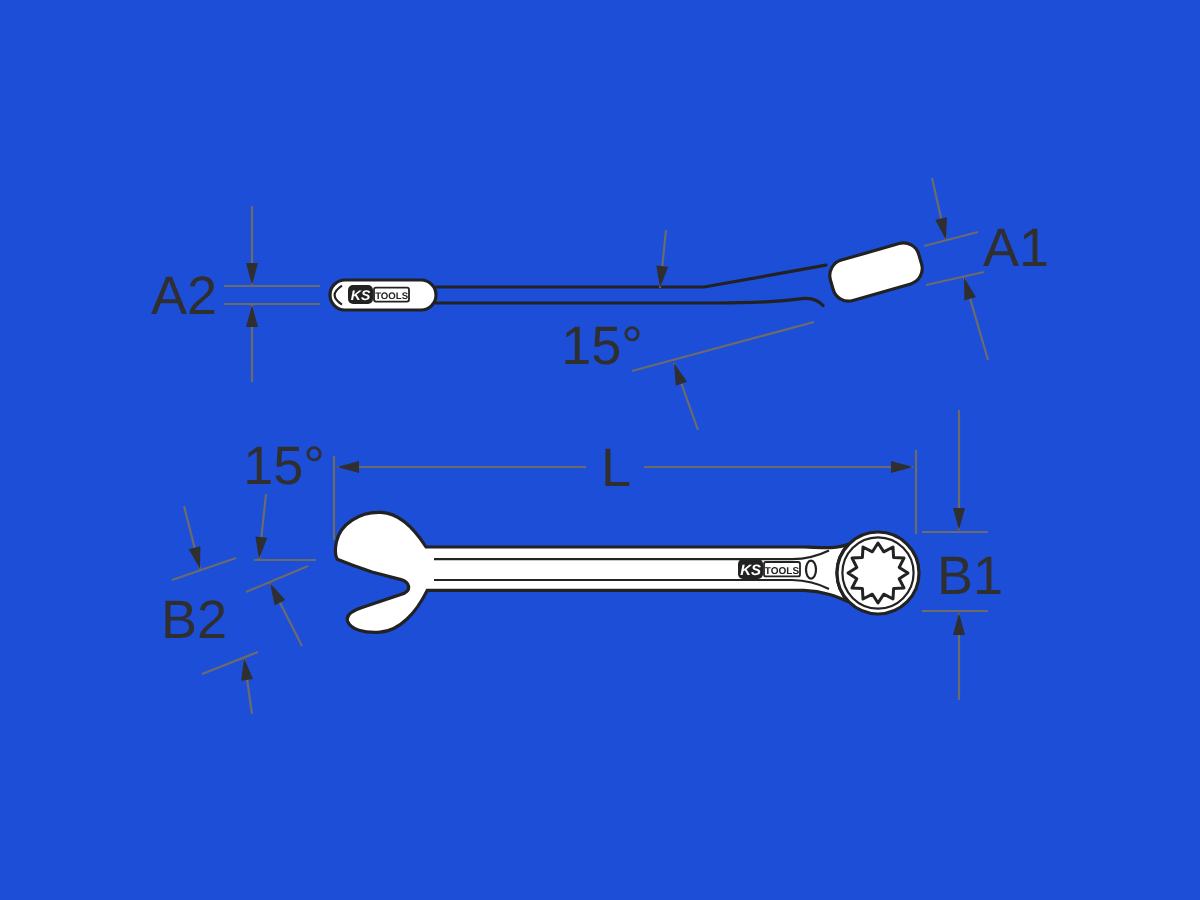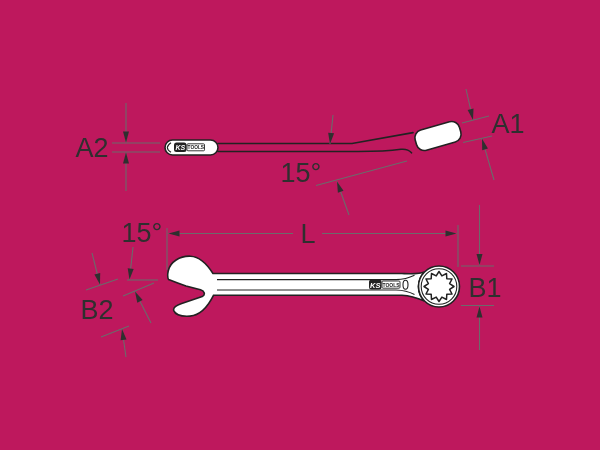--- a/index.html
+++ b/index.html
@@ -1,16 +1,16 @@
 <!DOCTYPE html>
 <html><head>
 <meta charset="utf-8">
 <style>
   html,body{margin:0;padding:0;background:#fff;}
-  .canvas{width:600px;height:450px;background:#be185d;position:relative;overflow:hidden;}
+  .canvas{width:600px;height:450px;background:#1d4ed8;position:relative;overflow:hidden;}
   svg{display:block;}
   .outline{stroke:#222222;stroke-width:1.6;fill:#ffffff;}
   .oline{stroke:#222222;stroke-width:1.6;fill:none;stroke-linecap:round;}
   .thin{stroke:#222222;stroke-width:1.1;fill:none;}
   .dim{stroke:#6b6b6b;stroke-width:1.1;fill:none;}
   .lbl{font-family:"Liberation Sans",sans-serif;font-size:27px;fill:#2f2f2f;}
   .logo-ks{font-family:"Liberation Sans",sans-serif;font-style:italic;font-weight:bold;fill:#ffffff;}
   .logo-tools{font-family:"Liberation Sans",sans-serif;font-weight:bold;fill:#222222;}
   .star{stroke:#222222;stroke-width:1.5;fill:none;stroke-linejoin:round;}
 </style>

